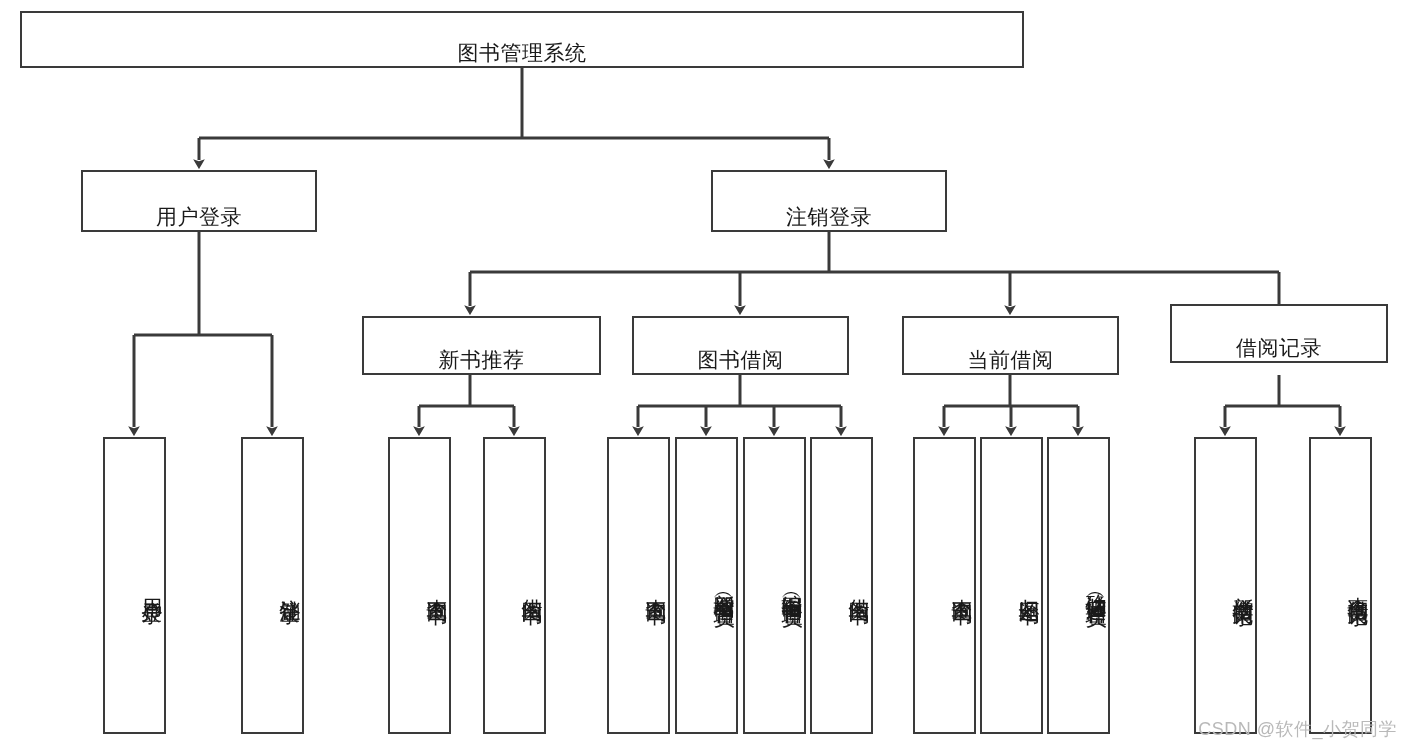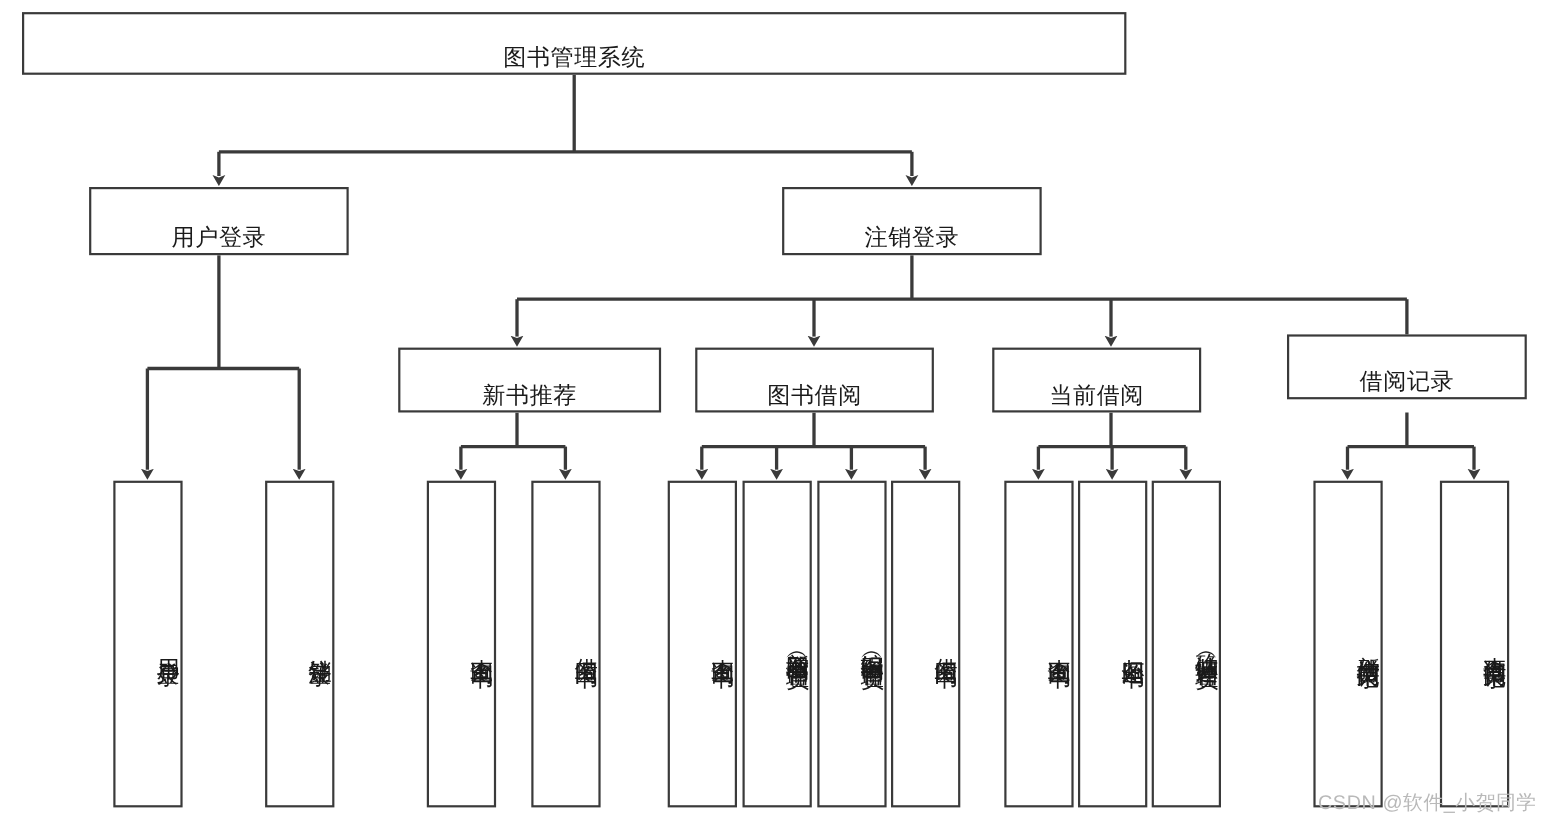--- a/index.html
+++ b/index.html
@@ -131,21 +131,21 @@
   <div class="node h" style="left:711px; top:170px; width:236px; height:62px;">
     <span>注销登录</span>
   </div>
 
   <div class="node h" style="left:362px; top:316px; width:239px; height:59px;">
     <span>新书推荐</span>
   </div>
   <div class="node h" style="left:632px; top:316px; width:217px; height:59px;">
     <span>图书借阅</span>
   </div>
-  <div class="node h" style="left:902px; top:316px; width:190px; height:59px;">
+  <div class="node h" style="left:902px; top:316px; width:217px; height:59px;">
     <span>当前借阅</span>
   </div>
   <div class="node h" style="left:1170px; top:304px; width:218px; height:59px;">
     <span>借阅记录</span>
   </div>
 
   <div class="node v" style="left:103px; top:437px; width:63px; height:297px;">
     <span class="vtext">用户登录</span>
   </div>
   <div class="node v" style="left:241px; top:437px; width:63px; height:297px;">

